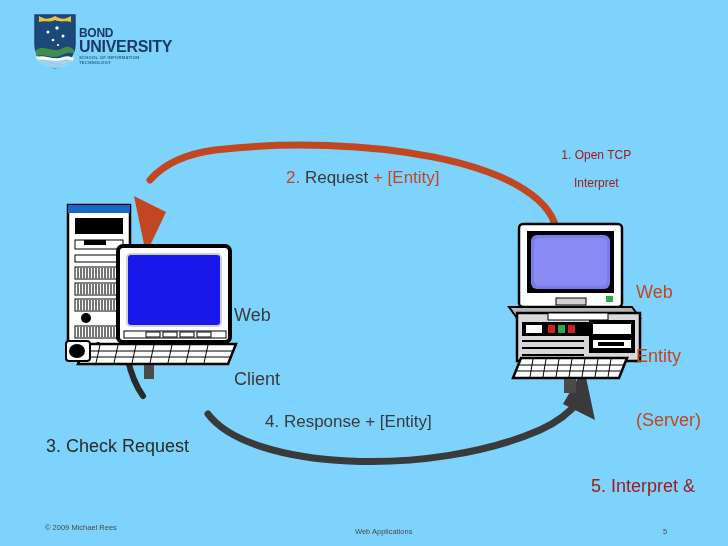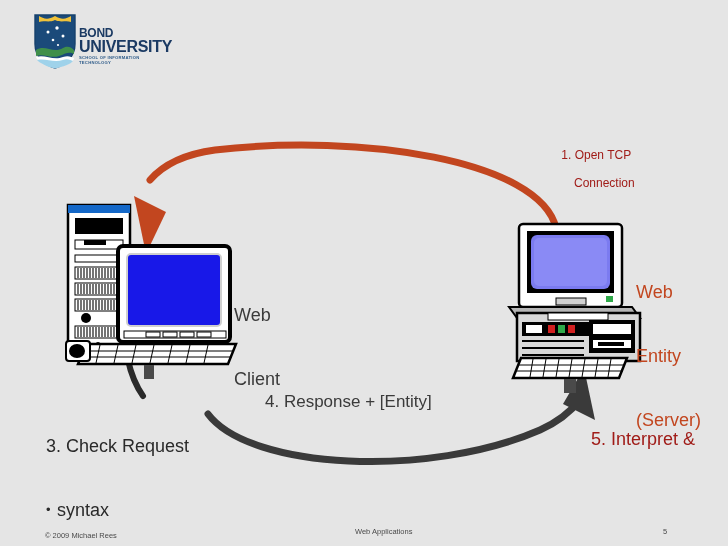--- a/index.html
+++ b/index.html
@@ -7,21 +7,21 @@
     padding: 0;
     background: #ffffff;
   }
   body {
     font-family: "Liberation Sans", sans-serif;
   }
   #slide {
     position: relative;
     width: 728px;
     height: 546px;
-    background: #e5e5e5;
+    background: #7dd3fc;
     overflow: hidden;
   }
 
   
   #logo {
     position: absolute;
     left: 33px;
     top: 12px;
     width: 118px;
     height: 62px;
@@ -106,42 +106,42 @@
   #lbl-check .bl  { display: block; }
   #lbl-check .bl::before {
     content: "\2022";
     display: inline-block;
     width: 11px;
     font-size: 13px;
     vertical-align: 2px;
   }
 
   #lbl-response {
-    left: 265px; top: 392px; font-size: 17px;
+    left: 265px; top: 412px; font-size: 17px;
   }
 
   #lbl-interp {
     left: 591px; top: 387px; font-size: 18px;
   }
-  #lbl-interp span { display: block; }
+  #lbl-interp span { display: block; margin-top: 47px; }
 
   
   #footer {
     position: absolute;
     left: 0; top: 523px;
     width: 728px; height: 20px;
   }
   #footer .f {
     position: absolute;
     font-family: "Liberation Sans", sans-serif;
     font-size: 7.5px;
     color: #4a4a4a;
     white-space: nowrap;
   }
-  #f-left  { left: 45px;  top: 8px; }
+  #f-left  { left: 45px;  top: 0; }
   #f-mid   { left: 355px; top: 4px; }
   #f-right { left: 663px; top: 4px; }
 
   
   #stage {
     position: absolute;
     left: 0; top: 0;
     width: 728px; height: 546px;
   }
 </style>
@@ -342,38 +342,38 @@
       <div class="lt1">BOND</div>
       <div class="lt2">UNIVERSITY</div>
       <div class="lt3">SCHOOL OF INFORMATION</div>
       <div class="lt4">TECHNOLOGY</div>
     </div>
   </div>
 
 
   <div id="lbl-open-tcp" class="txt red-dark">
     <span class="ln1">1. Open TCP</span>
-    <span class="ln2">Connection</span>
-  </div>
-
+    <span class="ln2">Interpret</span>
+  </div>
+
+  <div id="lbl-request" class="txt"><span class="seg orange">2.</span><span class="seg gray-dark"> Request </span><span class="seg orange">+ [Entity]</span></div>
 
   <div id="lbl-web-server" class="txt gray-dark">
     <span>Web</span>
     <span>Client</span>
   </div>
 
   <div id="lbl-browser" class="txt orange">
     <span>Web</span>
     <span>Entity</span>
     <span>(Server)</span>
   </div>
 
   <div id="lbl-check" class="txt" style="color:#2a2a2a">
     <span class="hdr">3. Check Request</span>
-    <span class="bl">syntax</span>
     
     
   </div>
 
   <div id="lbl-response" class="txt gray-dark">4. Response + [Entity]</div>
 
   <div id="lbl-interp" class="txt red-dark">
     <span>5. Interpret &amp;</span>
     
     

